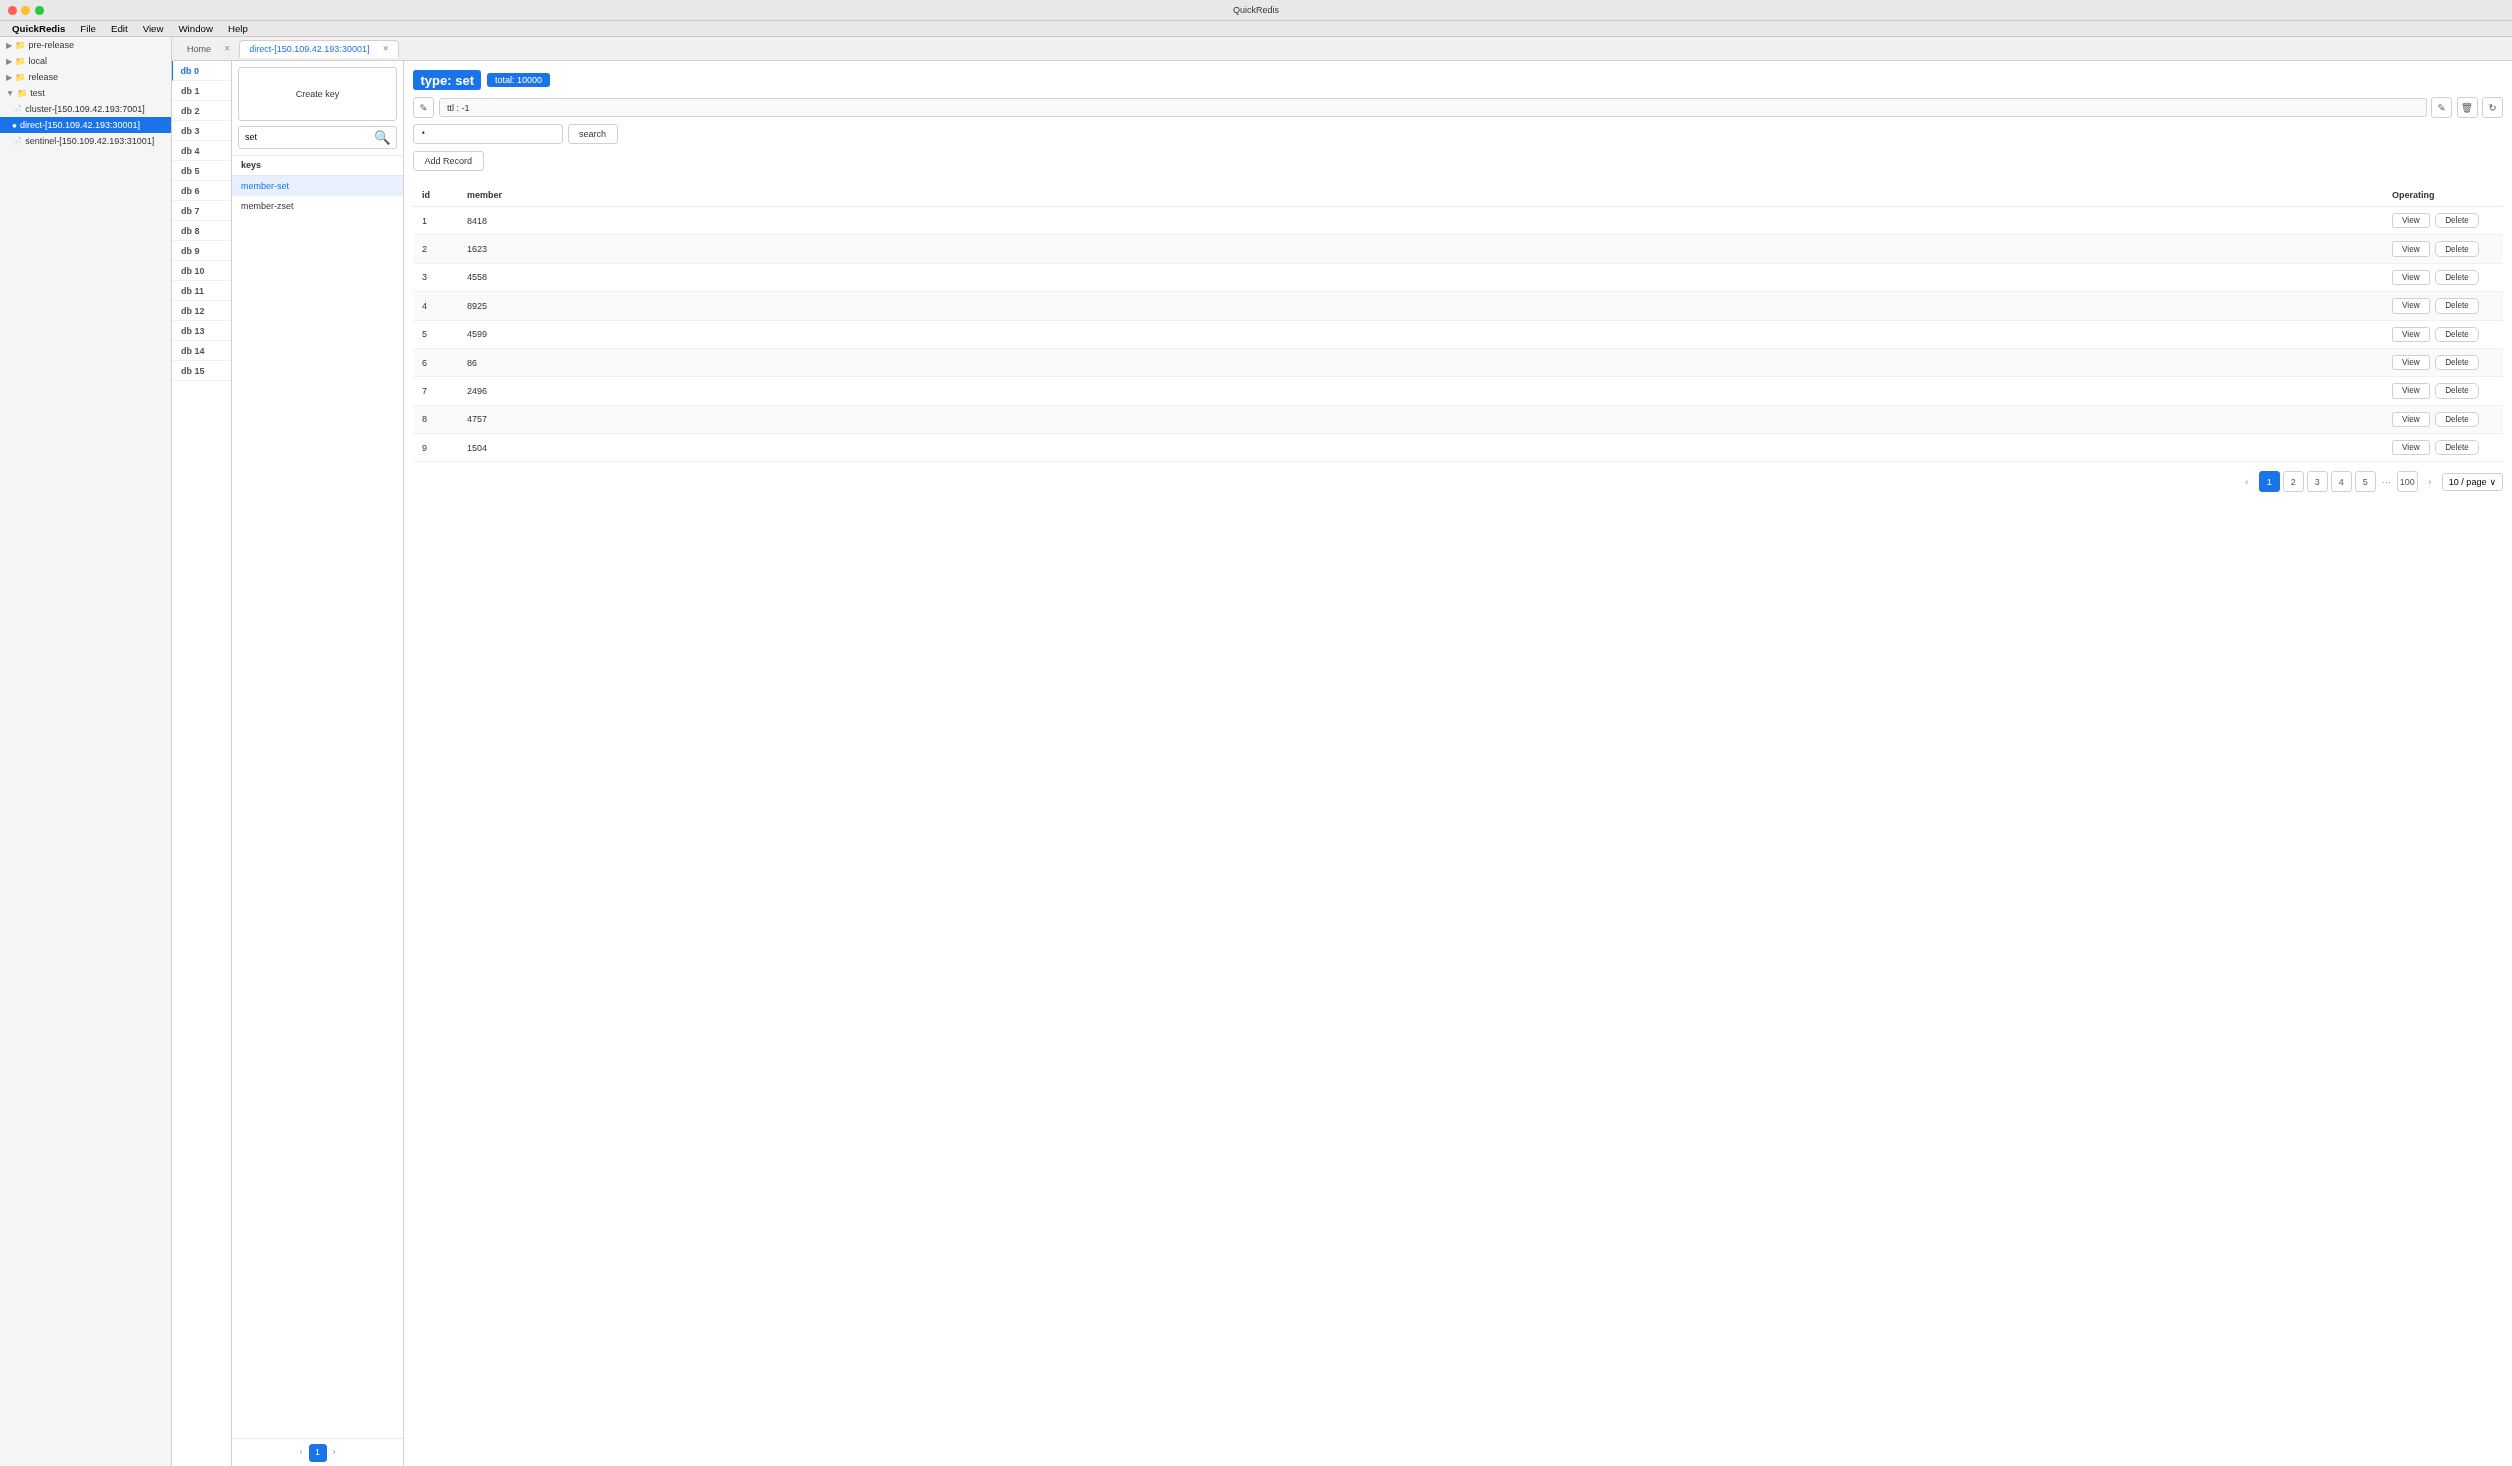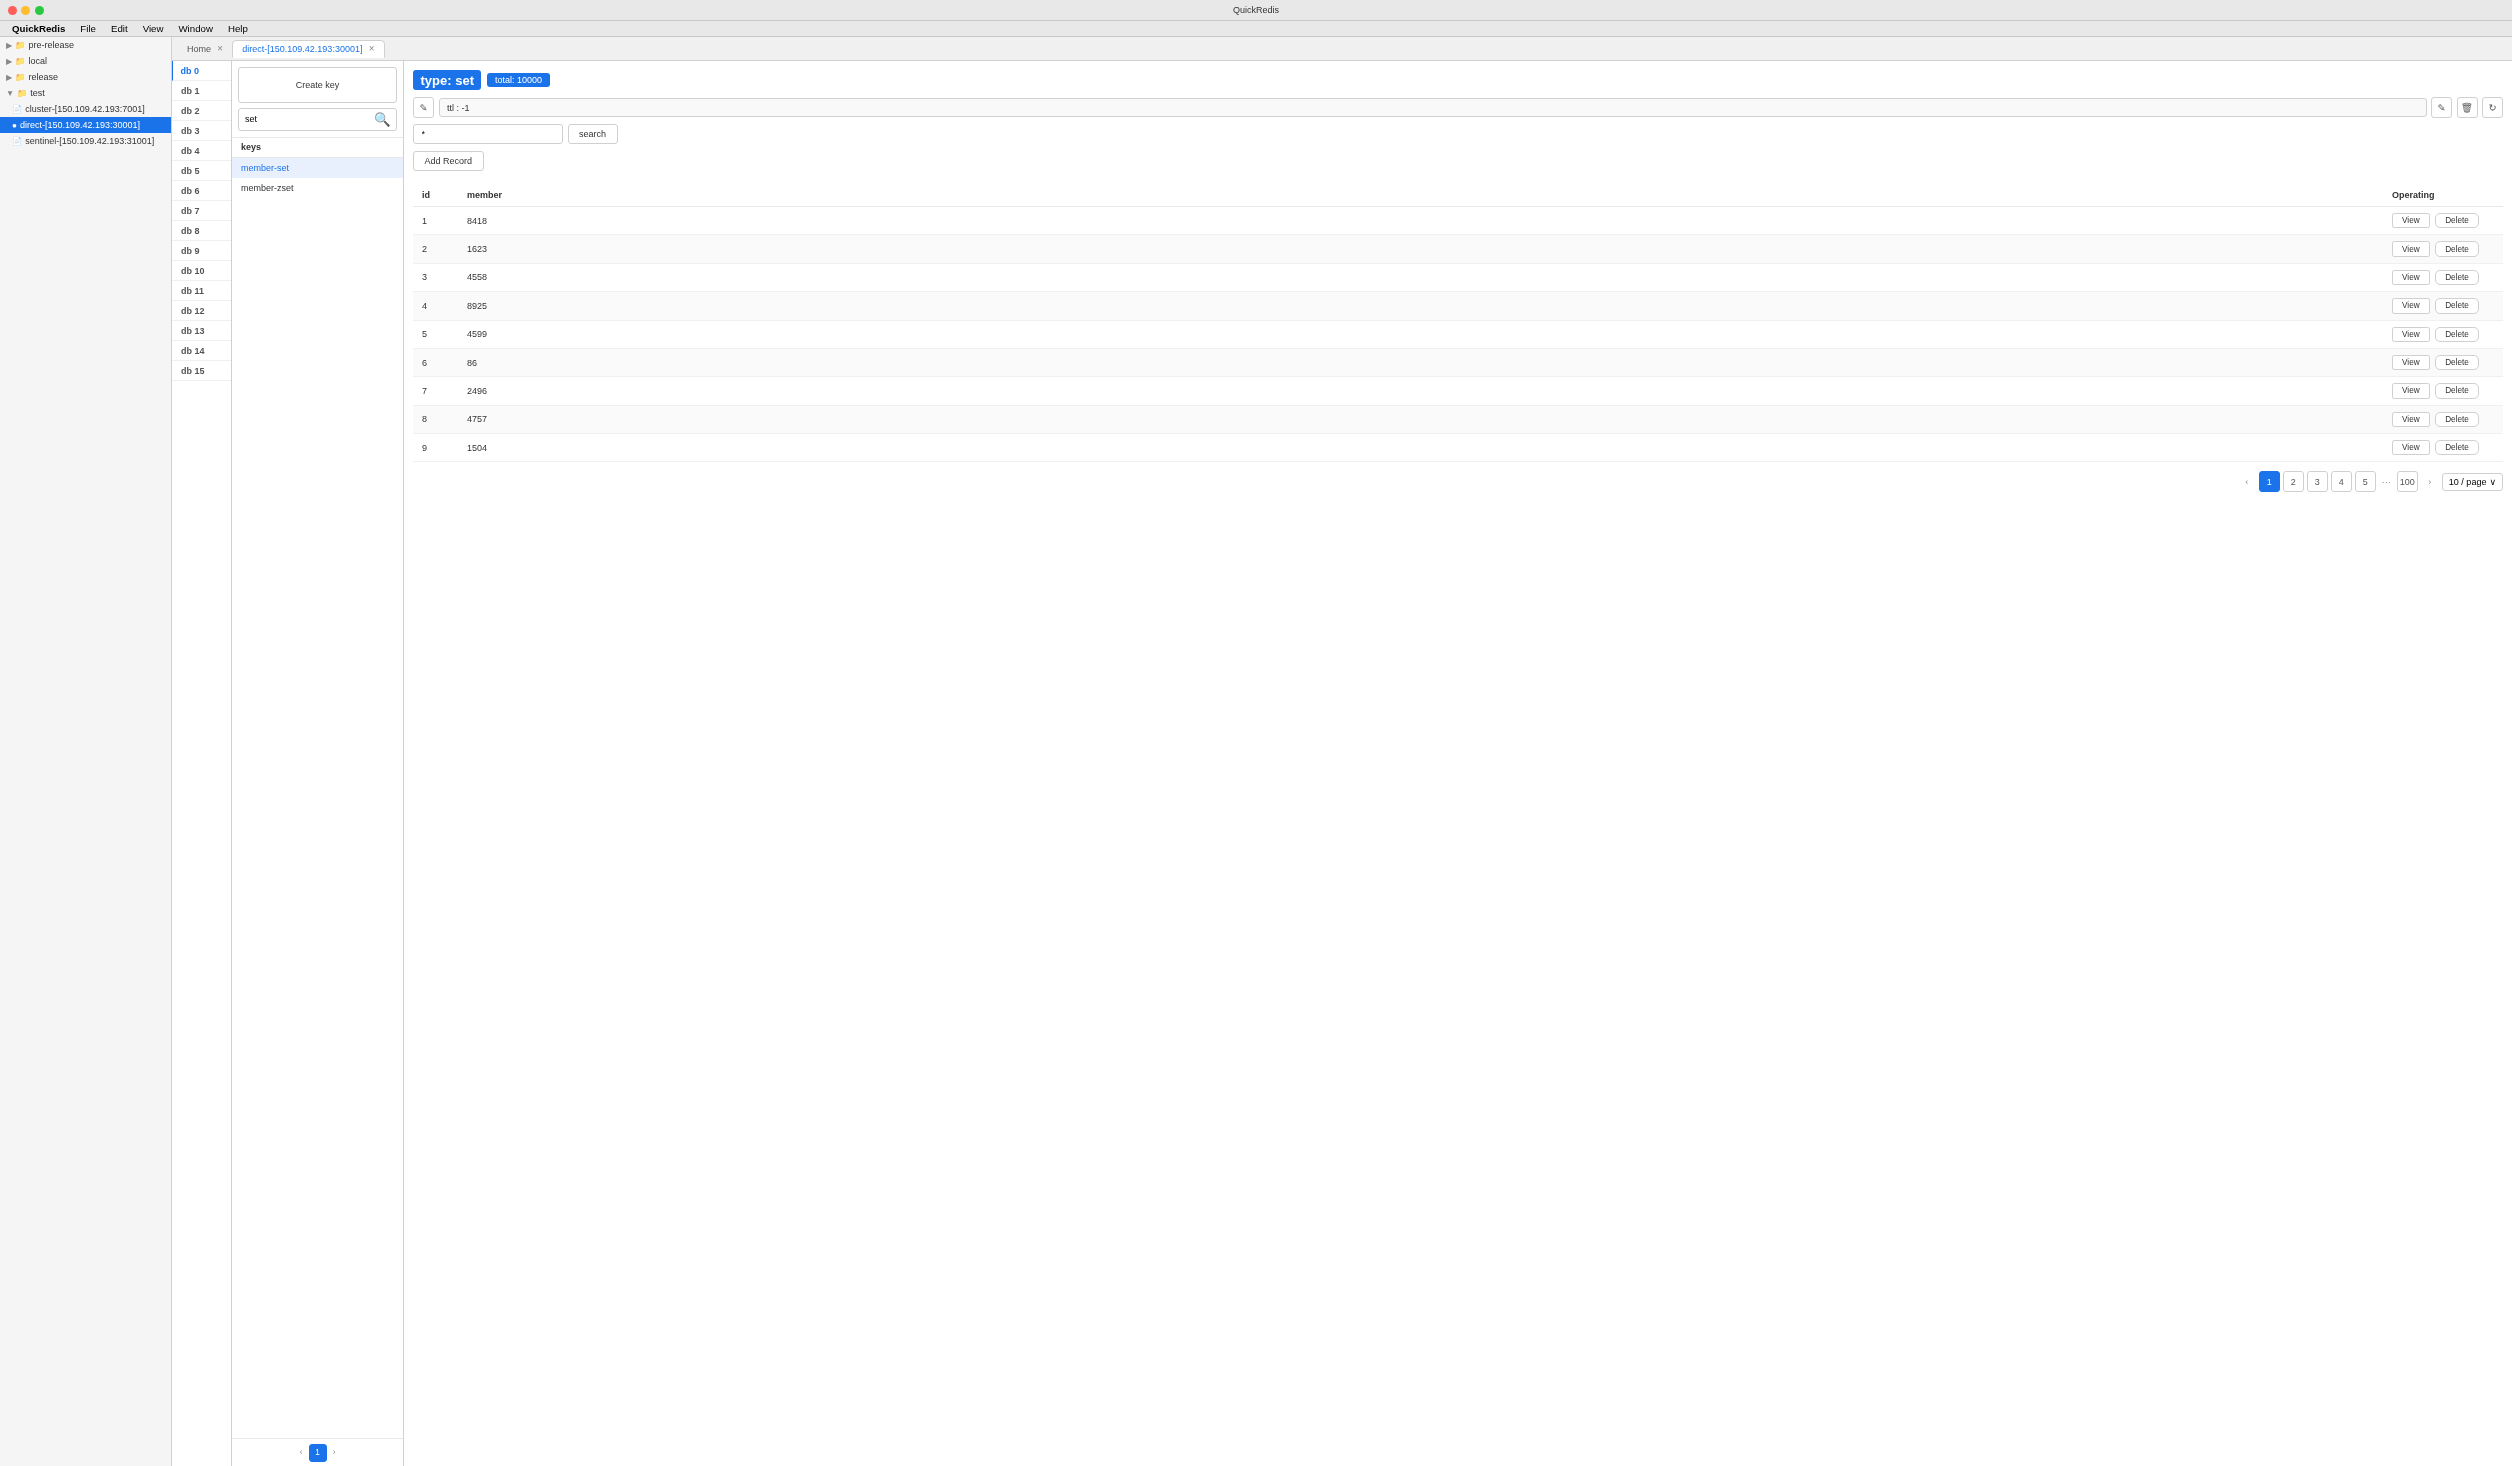--- a/index.html
+++ b/index.html
@@ -71,21 +71,21 @@
       height: 24px;
     }
     .tab {
       display: flex;
       align-items: center;
       padding: 3px 9px;
       font-size: 9px;
       cursor: pointer;
       border-radius: 4.5px 4.5px 0 0;
       color: #555;
-      gap: 6px;
+      gap: 13px;
     }
     .tab.active { background: white; color: #1a73e8; border: 0.7px solid #d0d0d0; border-bottom: 0.7px solid white; }
     .tab-close { font-size: 7.5px; color: #888; cursor: pointer; }
 
     
     .main-content { flex: 1; display: flex; background: white; overflow: hidden; }
 
     
     .db-panel {
       width: 60px;
@@ -107,21 +107,21 @@
     .keys-panel {
       width: 172px;
       border-right: 0.7px solid #d0d0d0;
       display: flex;
       flex-direction: column;
       background: white;
     }
     .keys-header { padding: 6px; border-bottom: 0.7px solid #e8e8e8; }
     .create-key-btn {
       width: 100%;
-      padding: 12px;
+      padding: 21px;
       background: white;
       border: 0.7px solid #d0d0d0;
       border-radius: 3px;
       cursor: pointer;
       font-size: 9px;
       color: #333;
       margin-bottom: 4.5px;
     }
     .search-row { display: flex; align-items: center; border: 0.7px solid #d0d0d0; border-radius: 3px; overflow: hidden; }
     .search-input { flex: 1; border: none; outline: none; padding: 3px 6px; font-size: 9px; }

